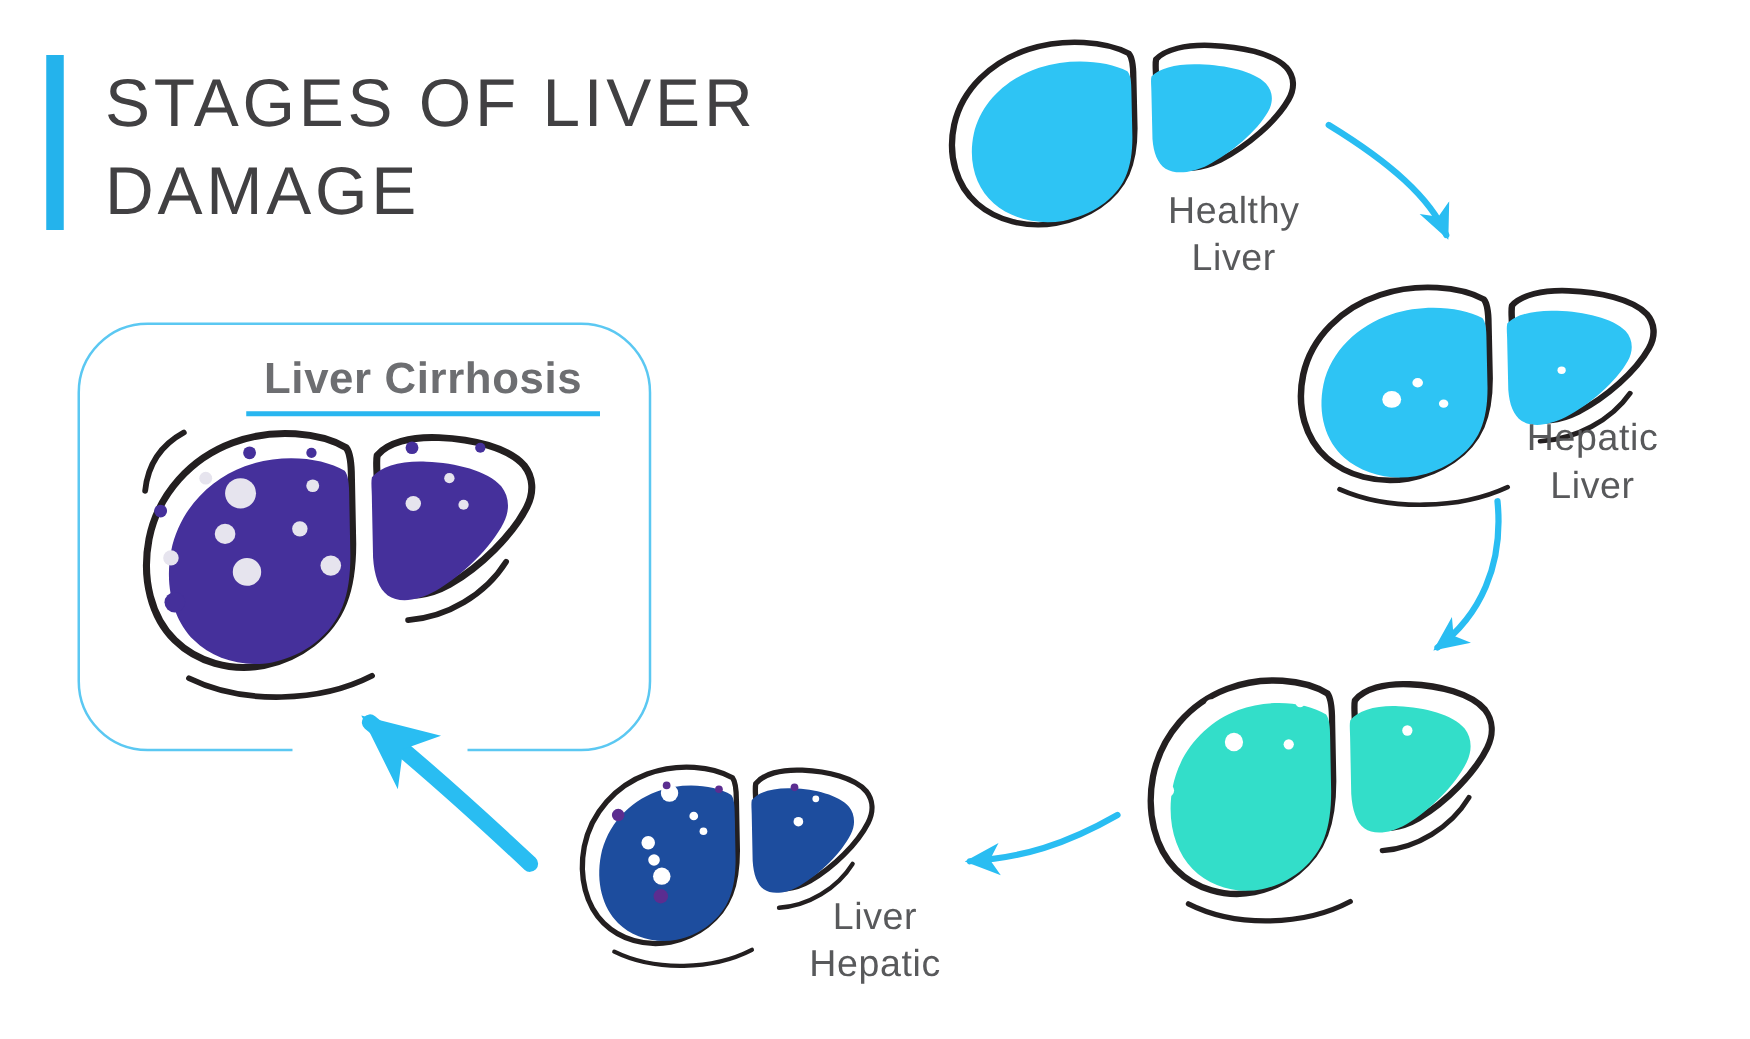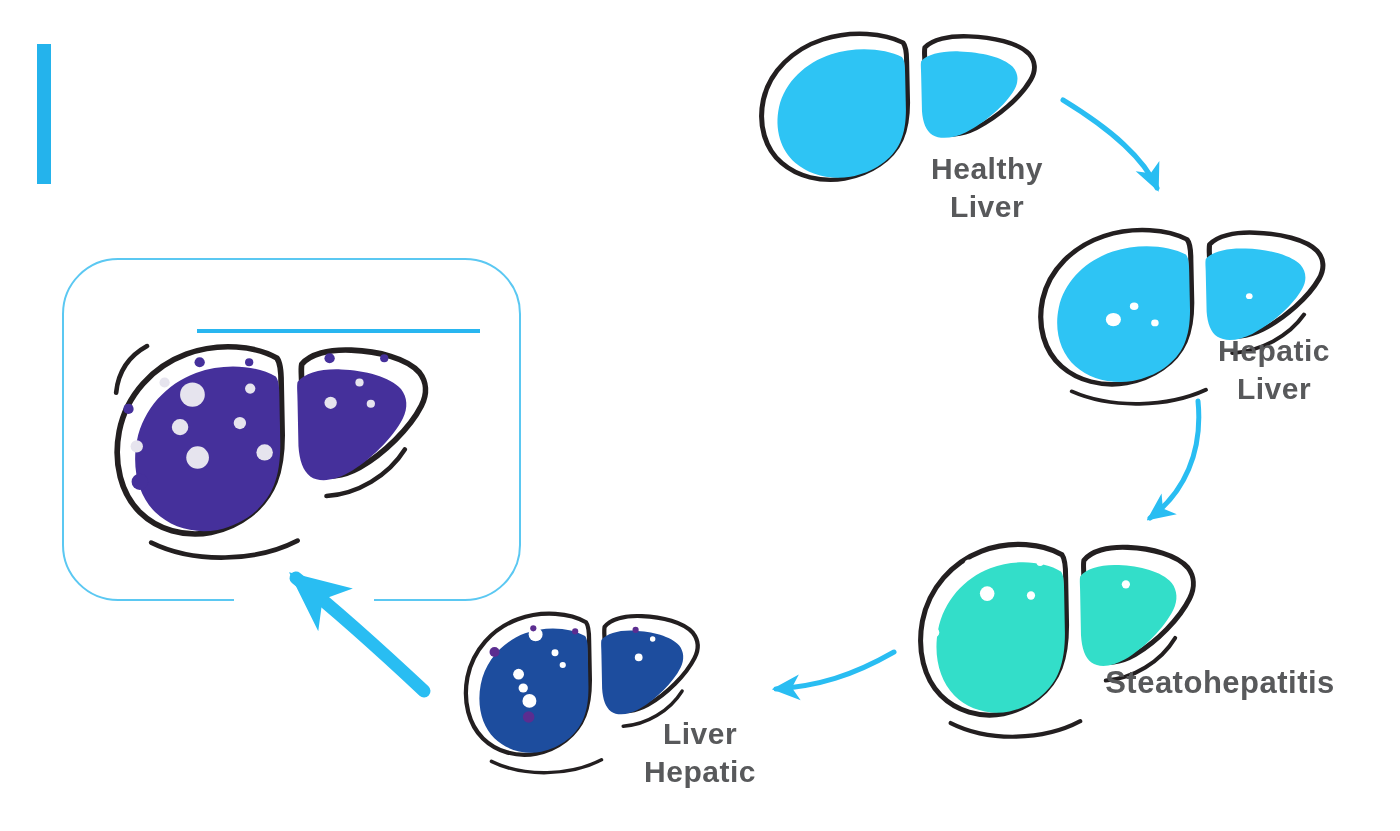--- a/index.html
+++ b/index.html
@@ -11,21 +11,21 @@
   
   #title-bar{left:37px;top:44px;width:14px;height:140px;background:#24B3EC;}
   #page-title{
     left:84px;top:48px;width:640px;
     font-size:54px;line-height:70px;font-weight:300;color:#414042;
     letter-spacing:3px;
   }
   
   .stage-label{
     color:#58595B;font-size:30px;line-height:38px;text-align:center;
-    letter-spacing:0.5px;font-weight:700;
+    letter-spacing:0.5px;font-weight:400;
   }
   #label-healthy{left:887px;top:150px;width:200px;}
   #label-hepatic{left:1174px;top:332px;width:200px;}
   #label-steato{left:1069px;top:664px;width:302px;font-size:31px;}
   #label-fibrosis{left:600px;top:715px;width:200px;}
   
   #cirrhosis-box{
     left:62px;top:258px;width:455px;height:339px;
     border:2.5px solid #5BC8F2;border-radius:56px;background:transparent;
   }
@@ -54,21 +54,22 @@
         <path d="M184,22 C192,12 210,7 232,8 C258,9 286,16 298,30 C305,39 306,51 300,63 C289,85 264,110 240,124 C224,133 208,135 198,128 C190,122 186,110 185,94 L184,44 C184,33 183,27 184,22 Z"></path>
       </g>
       <path id="arc-bottom" d="M38,198 C80,219 140,217 180,196" fill="none" stroke="#231F20" stroke-width="4.5" stroke-linecap="round"></path>
       <path id="arc-right" d="M208,152 C238,150 268,132 284,106" fill="none" stroke="#231F20" stroke-width="4.5" stroke-linecap="round"></path>
       <path id="arc-topleft" d="M34,4 C16,14 6,30 4,50" fill="none" stroke="#231F20" stroke-width="4.5" stroke-linecap="round"></path>
     </defs>
   </svg>
 
   <div class="abs" id="title-bar"></div>
   <div class="abs" id="page-title">
-    <br>
+    <span>STAGES OF LIVER</span><br>
+    <span>DAMAGE</span>
   </div>
 
   <svg class="liver-svg" style="left:757px;top:30px;width:292px;height:178px;" viewBox="0 0 320 225" preserveAspectRatio="none">
     <use href="#lobes-outline"></use>
     <g fill="#2EC4F4">
         <use href="#lobes-fill"></use>
       </g>
   </svg>
   <div class="abs stage-label" id="label-healthy">
     <span>Healthy</span><br>
@@ -105,23 +106,20 @@
       <circle cx="78" cy="58" r="8"></circle>
         <circle cx="126" cy="60" r="4.5"></circle>
       <circle cx="58" cy="26" r="5"></circle>
         <circle cx="98" cy="21" r="4"></circle>
         <circle cx="136" cy="24" r="4"></circle>
       <circle cx="20" cy="100" r="5.5"></circle>
         <circle cx="230" cy="48" r="4.5"></circle>
         <circle cx="250" cy="22" r="3.5"></circle>
     </g>
   </svg>
-  <div class="abs stage-label" id="label-steato">
-    <span>Steatohepatitis</span>
-  </div>
 
   <svg class="liver-svg" style="left:462px;top:610px;width:248px;height:172px;" viewBox="0 0 320 225" preserveAspectRatio="none">
     <use href="#arc-bottom"></use>
       <use href="#arc-right"></use>
     <use href="#lobes-outline"></use>
     <g fill="#1D4D9E">
         <use href="#lobes-fill"></use>
       </g>
     <g fill="#FFFFFF">
       <circle cx="95" cy="32" r="9"></circle>
@@ -141,20 +139,23 @@
         <circle cx="224" cy="26" r="4"></circle>
     </g>
   </svg>
   <div class="abs stage-label" id="label-fibrosis">
     <span>Liver</span><br>
     <span>Hepatic</span>
   </div>
 
   <div class="abs" id="cirrhosis-box"></div>
   <div class="abs" id="box-gap-patch"></div>
+  <div class="abs" id="cirrhosis-title">
+    <span>Liver Cirrhosis</span>
+  </div>
   <div class="abs" id="cirrhosis-underline"></div>
   <svg class="liver-svg" style="left:112px;top:342px;width:330px;height:228px;" viewBox="0 0 320 225" preserveAspectRatio="none">
     <use href="#arc-topleft"></use>
       <use href="#arc-bottom"></use>
       <use href="#arc-right"></use>
     <use href="#lobes-outline"></use>
     <g fill="#45309B">
       <use href="#lobes-fill"></use>
       <g>
         <circle cx="85" cy="20" r="5"></circle>

